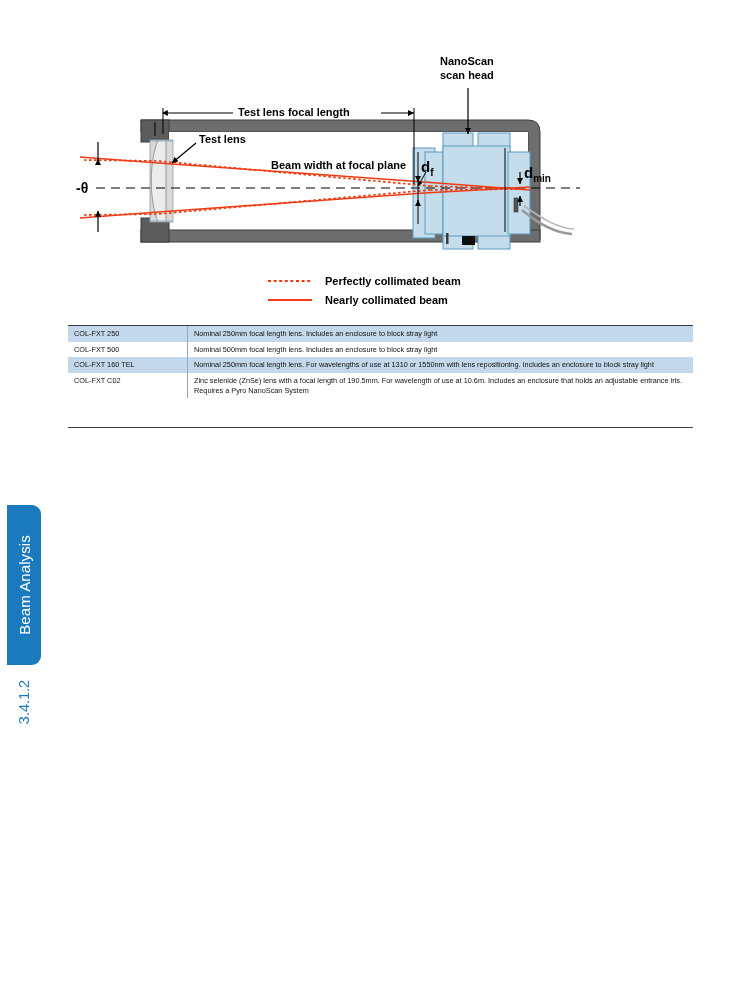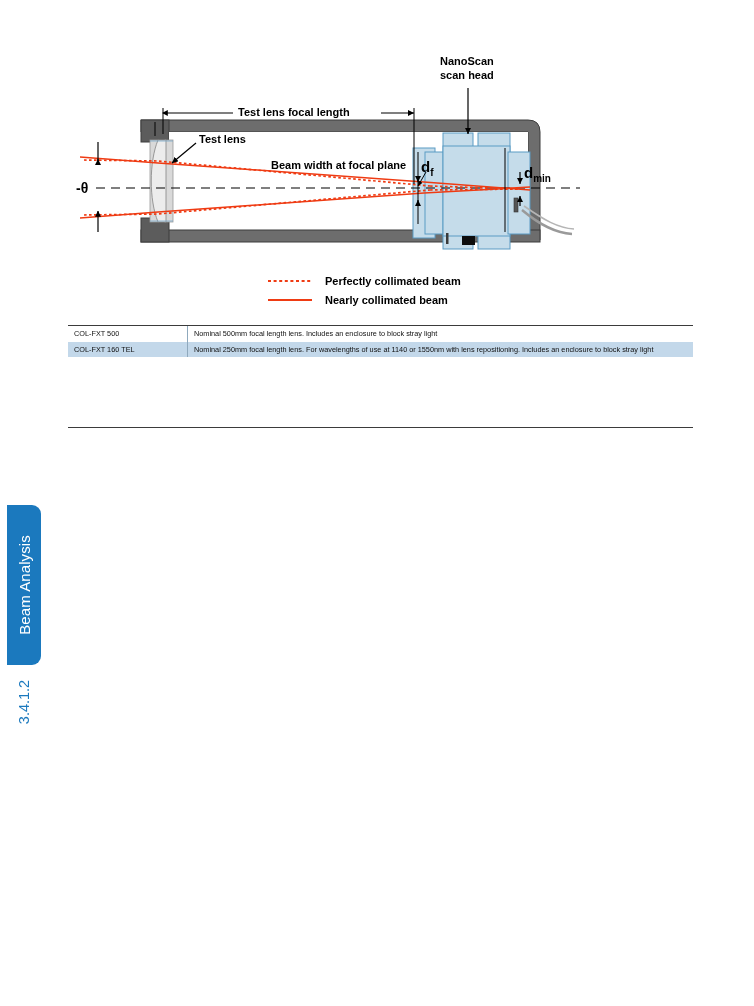--- a/index.html
+++ b/index.html
@@ -242,27 +242,35 @@
     <line x1="268" y1="300" x2="312" y2="300" stroke="#ef3b13" stroke-width="1.9"></line>
   </g>
   <text x="325" y="285" font-family="'Liberation Sans',sans-serif" font-size="11" font-weight="700" fill="#000">Perfectly collimated beam</text>
   <text x="325" y="304" font-family="'Liberation Sans',sans-serif" font-size="11" font-weight="700" fill="#000">Nearly collimated beam</text>
 </svg>
 </div>
 
 <div id="table-topline"></div>
 <table id="spec-table">
   <tbody>
+    <tr class="shaded">
+      <td class="model">COL-FXT 250</td>
+      <td class="desc">Nominal 250mm focal length lens. Includes an enclosure to block stray light</td>
+    </tr>
     <tr class="plain">
       <td class="model">COL-FXT 500</td>
       <td class="desc">Nominal 500mm focal length lens. Includes an enclosure to block stray light</td>
     </tr>
     <tr class="shaded">
       <td class="model">COL-FXT 160 TEL</td>
-      <td class="desc">Nominal 250mm focal length lens. For wavelengths of use at 1140 or 1550nm with lens repositioning. Includes an enclosure to block stray light</td>
+      <td class="desc">Nominal 250mm focal length lens. For wavelengths of use at 1310 or 1550nm with lens repositioning. Includes an enclosure to block stray light</td>
+    </tr>
+    <tr class="plain">
+      <td class="model">COL-FXT C02</td>
+      <td class="desc">Zinc selenide (ZnSe) lens with a focal length of 190.5mm. For wavelength of use at 10.6m. Includes an enclosure that holds an adjustable entrance iris. Requires a Pyro NanoScan System</td>
     </tr>
   </tbody>
 </table>
 <div id="table-bottomline" style="top:427px"></div>
 
 <div id="side-tab">
   <div id="side-tab-label">Beam Analysis</div>
 </div>
 <div id="side-number">
   <div id="side-number-label">3.4.1.2</div>

